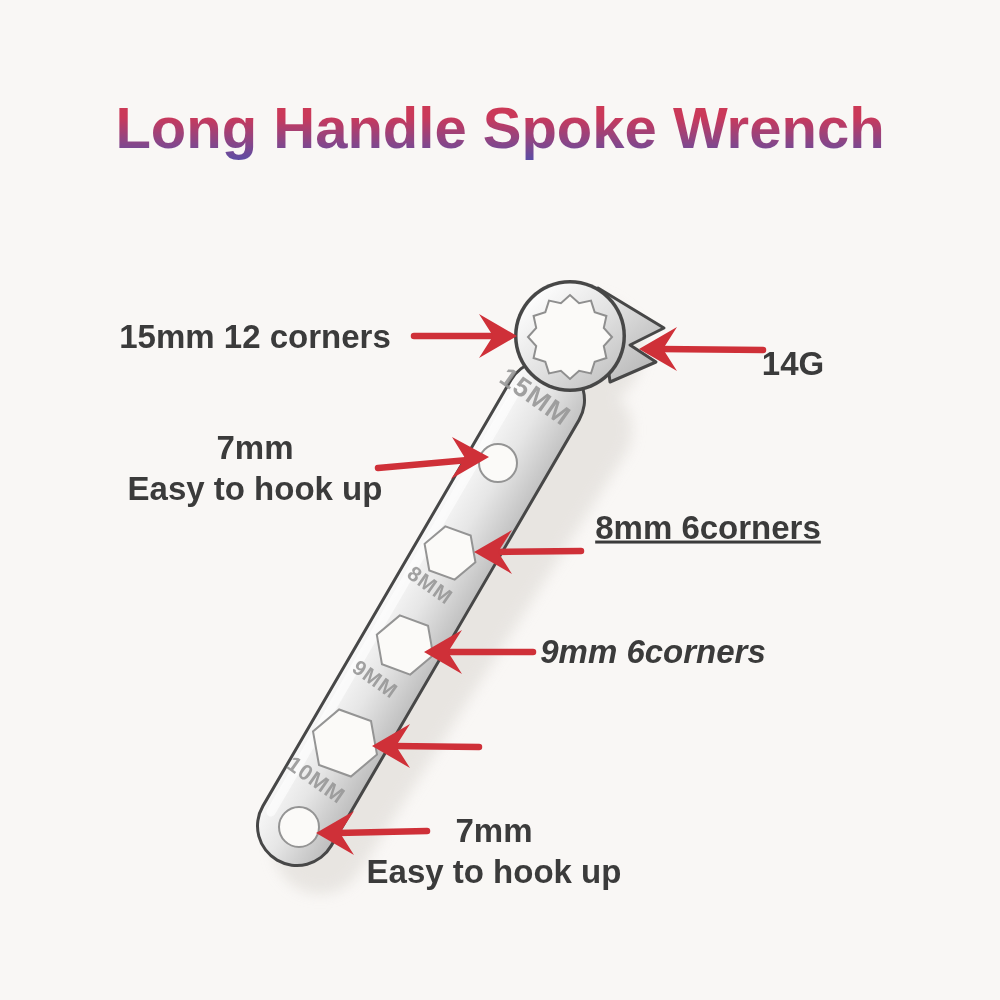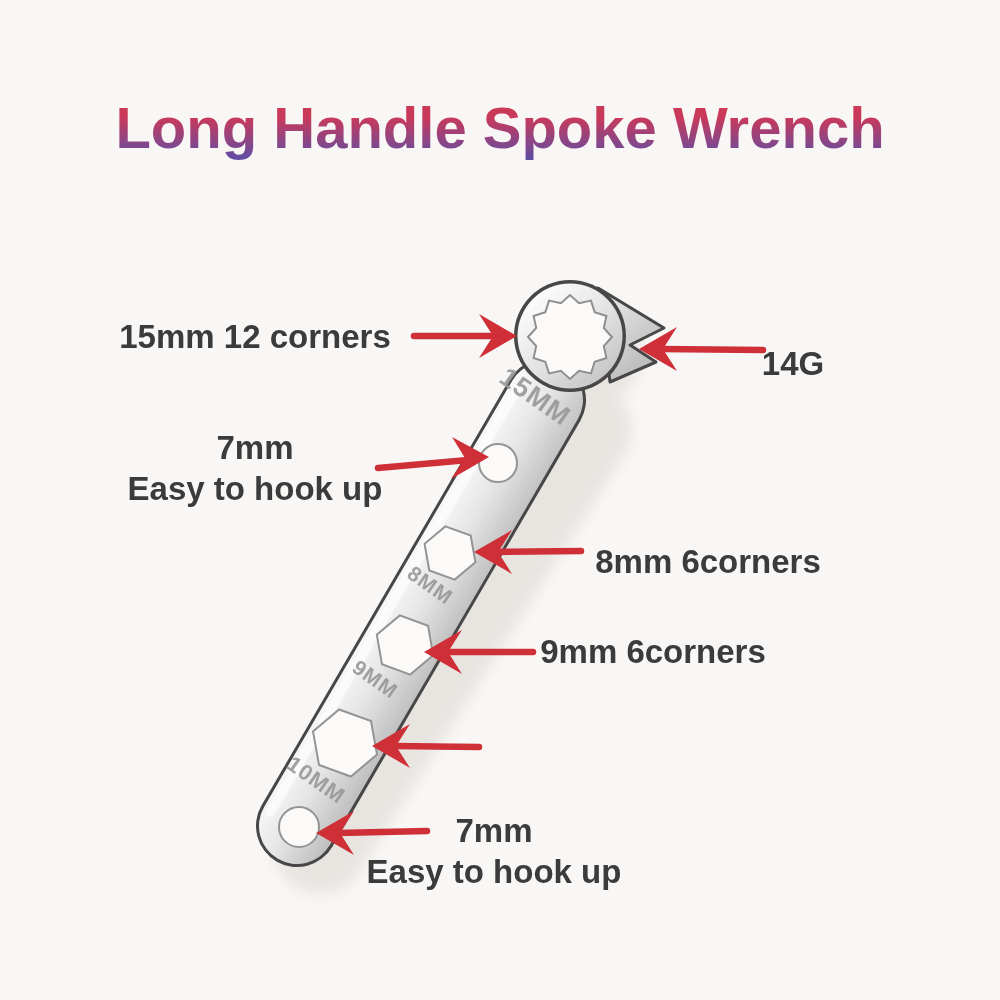--- a/index.html
+++ b/index.html
@@ -127,25 +127,25 @@
 
   <div class="callout" style="left:793px;top:364px;text-align:center;">
     <div>14G</div>
   </div>
 
   <div class="callout" style="left:255px;top:469px;">
     <div>7mm</div>
     <div>Easy to hook up</div>
   </div>
 
-  <div class="callout" style="left:708px;top:562px;">
+  <div class="callout" style="left:708px;top:528px;text-decoration:underline;">
     <div>8mm 6corners</div>
   </div>
 
-  <div class="callout" style="left:653px;top:652px;">
+  <div class="callout" style="left:653px;top:652px;font-style:italic;">
     <div>9mm 6corners</div>
   </div>
 
 
   <div class="callout" style="left:494px;top:852px;">
     <div>7mm</div>
     <div>Easy to hook up</div>
   </div>
 
 </div>

